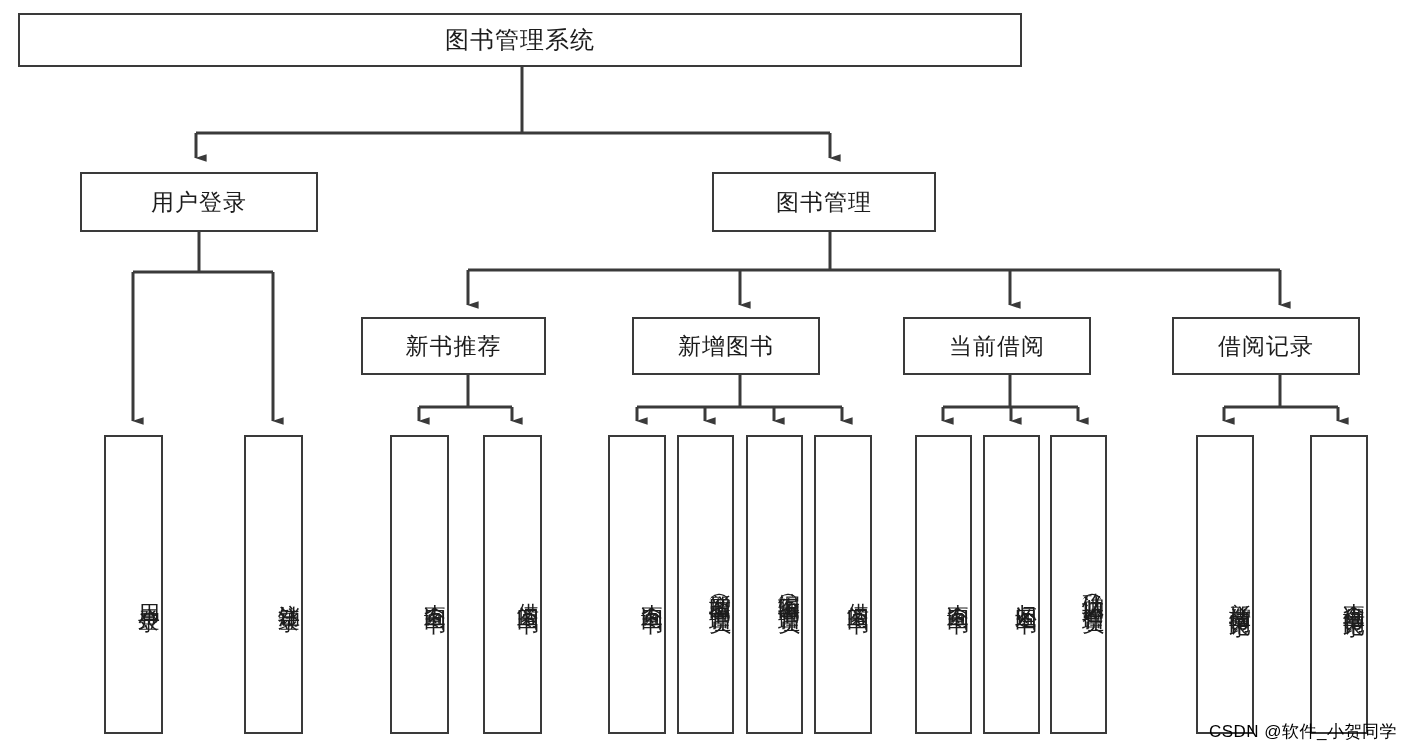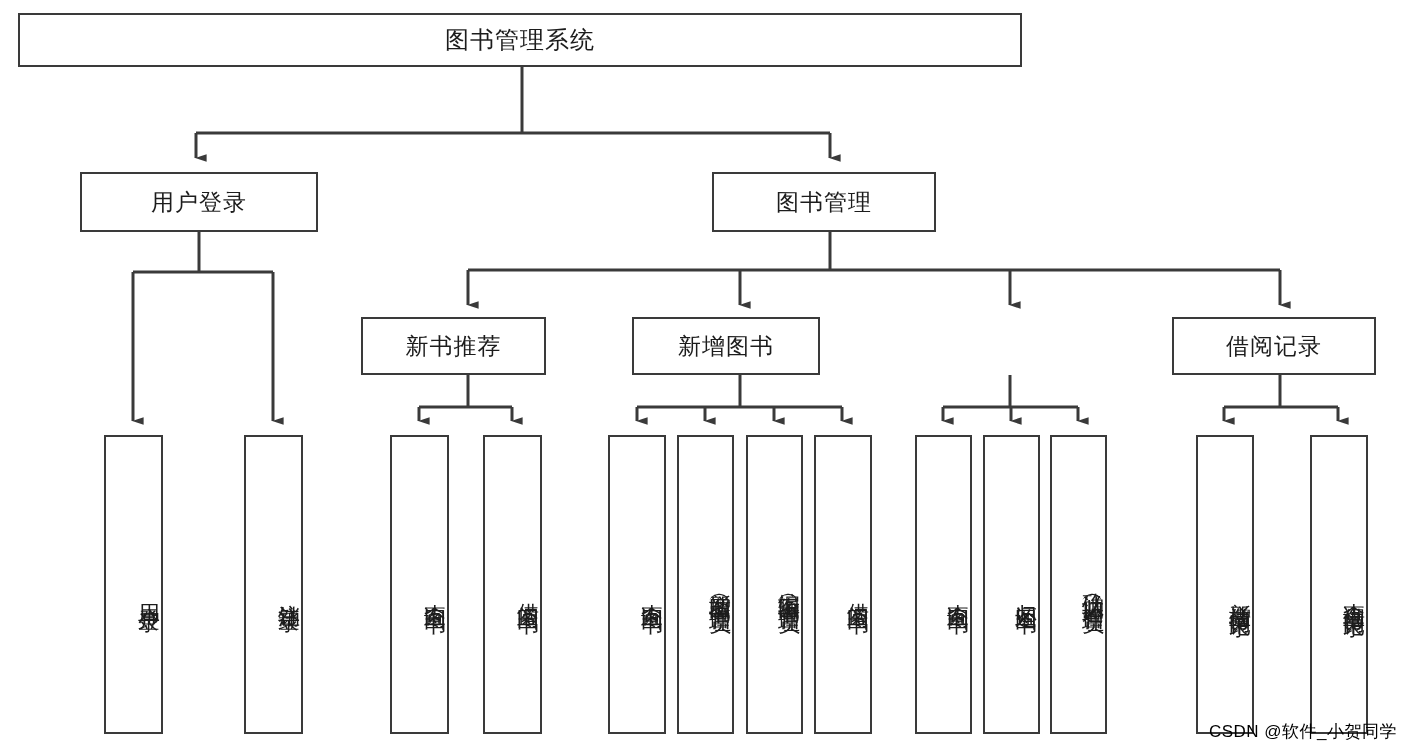--- a/index.html
+++ b/index.html
@@ -135,22 +135,25 @@
   </div>
 
   <div class="node horizontal" style="left:361px; top:317px; width:185px; height:58px;">
     <span class="node-label">新书推荐</span>
   </div>
 
   <div class="node horizontal" style="left:632px; top:317px; width:188px; height:58px;">
     <span class="node-label">新增图书</span>
   </div>
 
-
-  <div class="node horizontal" style="left:1172px; top:317px; width:204px; height:58px;justify-content:center;">
+  <div class="node horizontal" style="left:903px; top:317px; width:188px; height:58px;">
+    <span class="node-label">当前借阅</span>
+  </div>
+
+  <div class="node horizontal" style="left:1172px; top:317px; width:188px; height:58px;justify-content:center;">
     <span class="node-label">借阅记录</span>
   </div>
 
   <div class="node vertical" style="left:104px; top:435px; width:59px; height:299px;">
     <span class="node-label">用户登录</span>
   </div>
 
   <div class="node vertical" style="left:244px; top:435px; width:59px; height:299px;">
     <span class="node-label">注销登录</span>
   </div>

